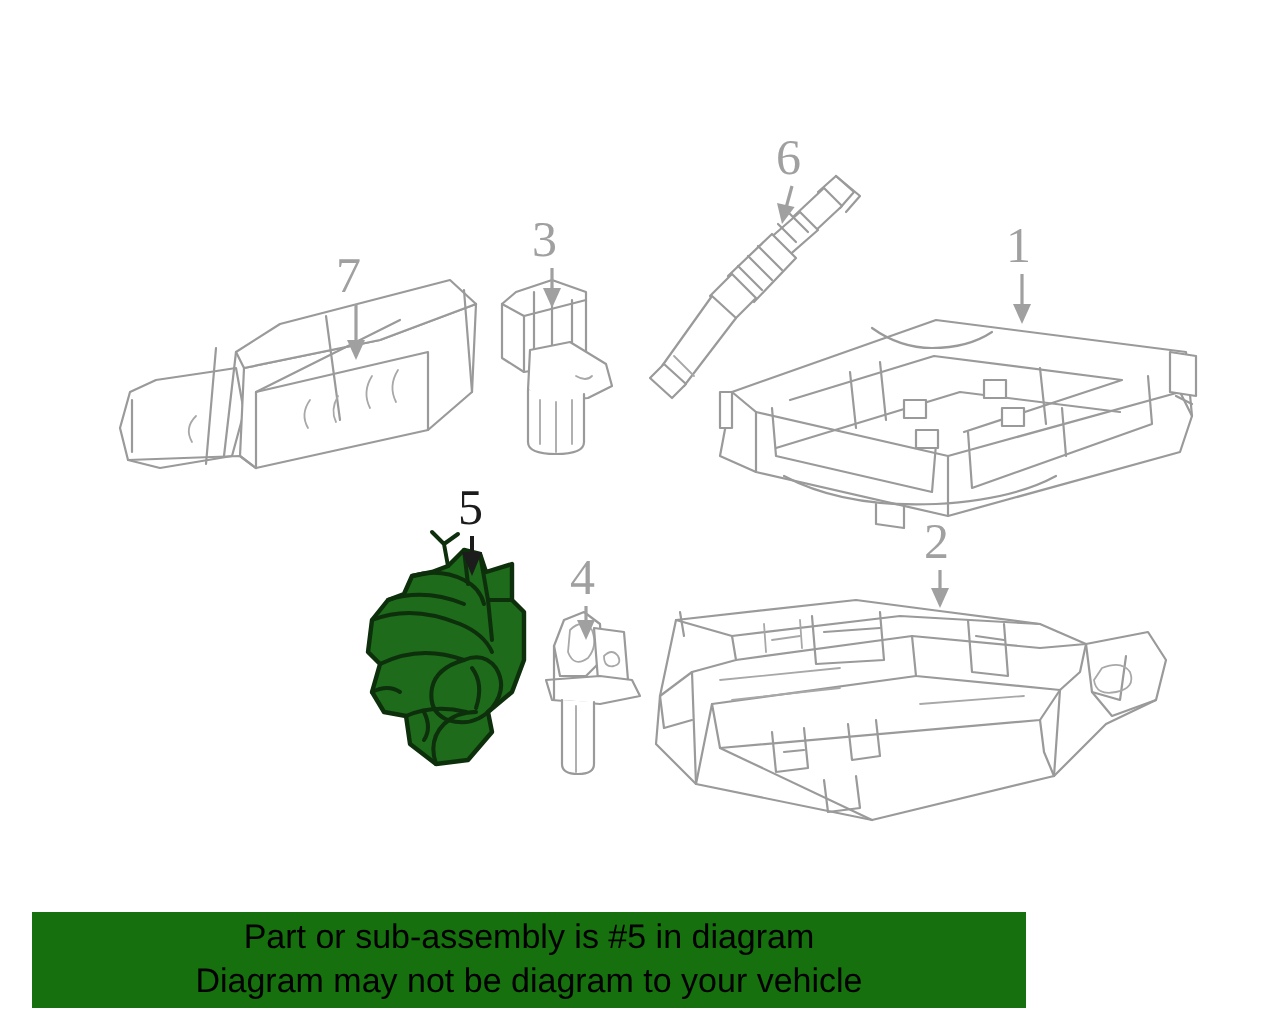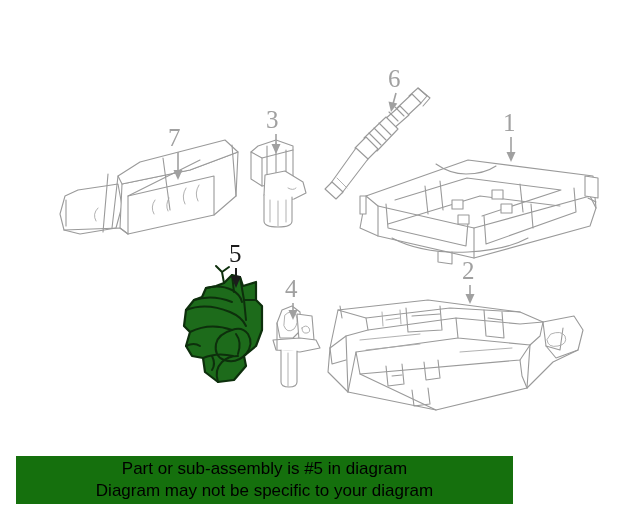--- a/index.html
+++ b/index.html
@@ -268,14 +268,14 @@
   <g>
     <text class="callout-num-hl" x="229" y="262">5</text>
     <path class="callout-arrow-hl" d="M236,268 L236,278"></path>
     <path class="callout-arrow-head-hl" d="M236,288 l-5,-12 l10,0 Z"></path>
   </g>
 
 </svg>
 
 <div id="notice-banner">
   <div class="notice-line">Part or sub-assembly is #5 in diagram</div>
-  <div class="notice-line">Diagram may not be specific to your diagram</div>
+  <div class="notice-line">Diagram may not be diagram to your vehicle</div>
 </div>
 
 </body></html>

